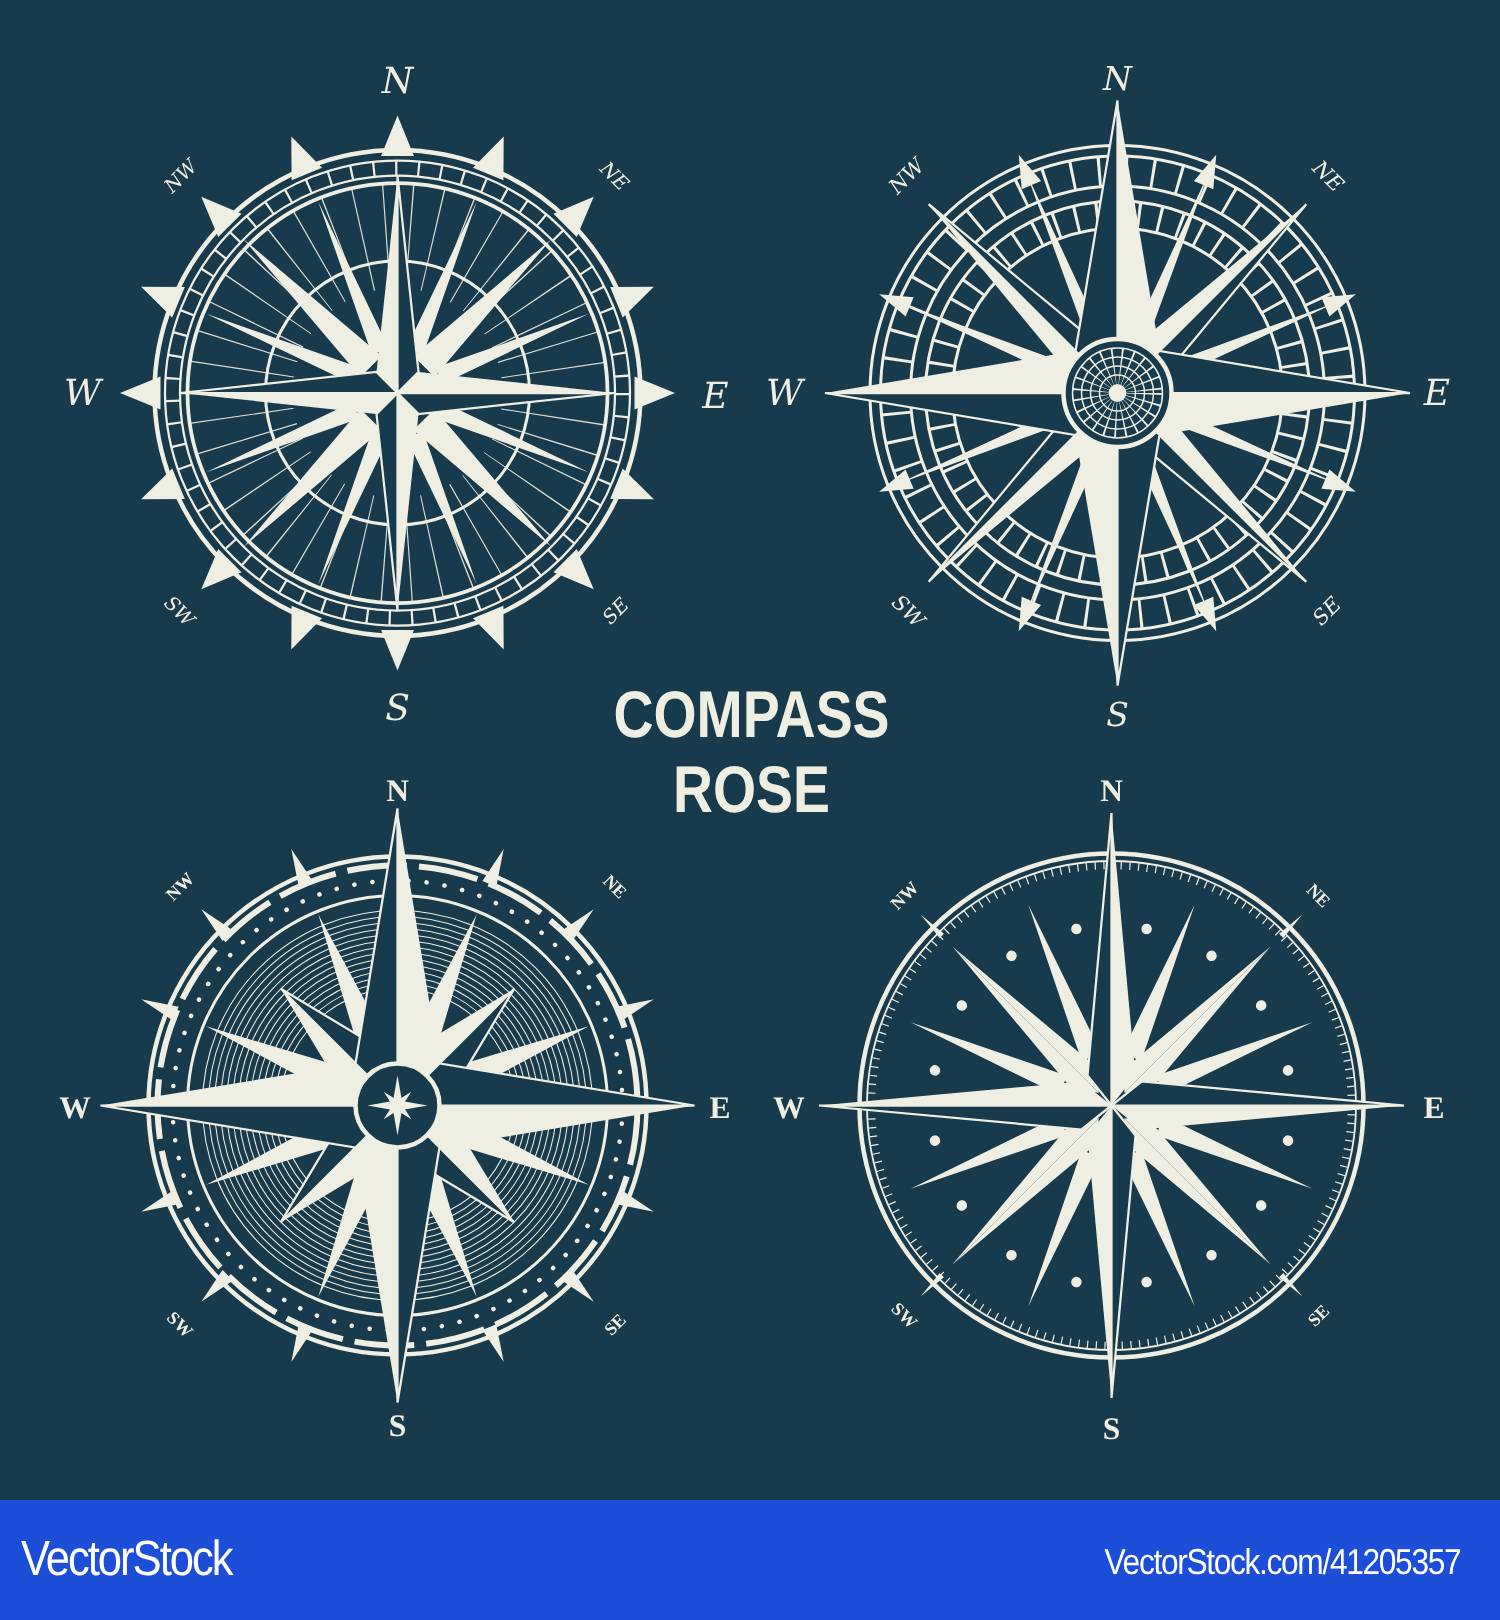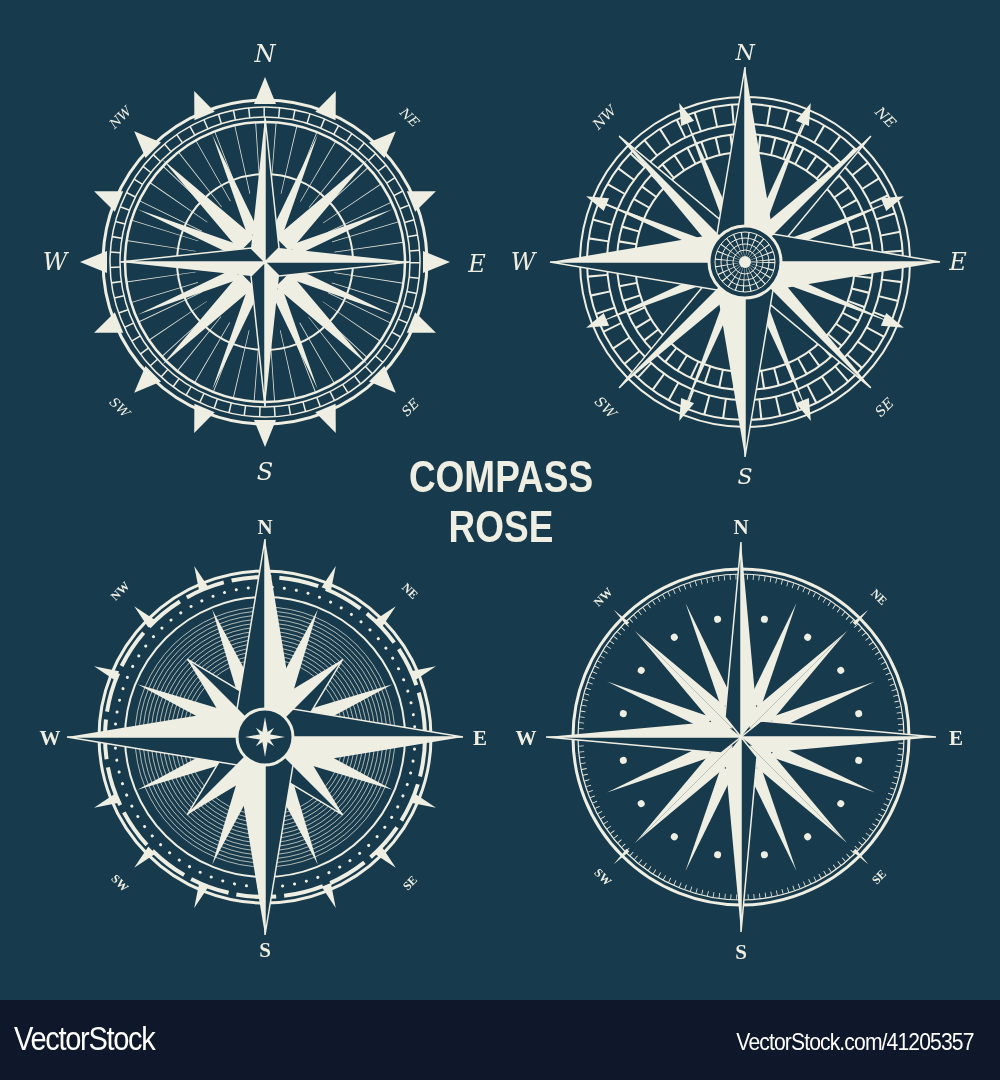--- a/index.html
+++ b/index.html
@@ -1,18 +1,18 @@
 <!DOCTYPE html>
 <html><head>
 <meta charset="utf-8">
 <style>
   html, body { margin: 0; padding: 0; }
   body { width: 1000px; height: 1080px; background: #000; overflow: hidden; position: relative; font-family: "Liberation Sans", sans-serif; }
   .panel { position: absolute; left: 0; top: 0; width: 1000px; height: 1000px; background: #173a4c; }
-  .footer { position: absolute; left: 0; top: 1000px; width: 1000px; height: 80px; background: #0f172a; }
+  .footer { position: absolute; left: 0; top: 1000px; width: 1000px; height: 80px; background: #1d4ed8; }
   .footer .brand { position: absolute; left: 14px; top: 20px; color: #fff; font-family: "Liberation Sans", sans-serif; font-size: 33px; letter-spacing: -1.5px; transform: scaleX(0.88); transform-origin: left center; }
   .footer .url { position: absolute; right: 26px; top: 28px; color: #fff; font-family: "Liberation Sans", sans-serif; font-size: 24px; letter-spacing: -1px; transform: scaleX(0.88); transform-origin: right center; }
   .title { position: absolute; left: 370px; top: 452px; width: 262px; text-align: center; color: #efeee2; font-family: "Liberation Sans", sans-serif; font-weight: bold; font-size: 44px; line-height: 50px; letter-spacing: 0px; transform: scaleX(0.84); }
   svg.compass { position: absolute; overflow: visible; }
   .lbl-script { font-family: "DejaVu Serif", serif; font-style: italic; fill: #efeee2; }
   .lbl-serif { font-family: "Liberation Serif", serif; font-weight: bold; fill: #efeee2; }
 </style>
 </head>
 <body>
 

